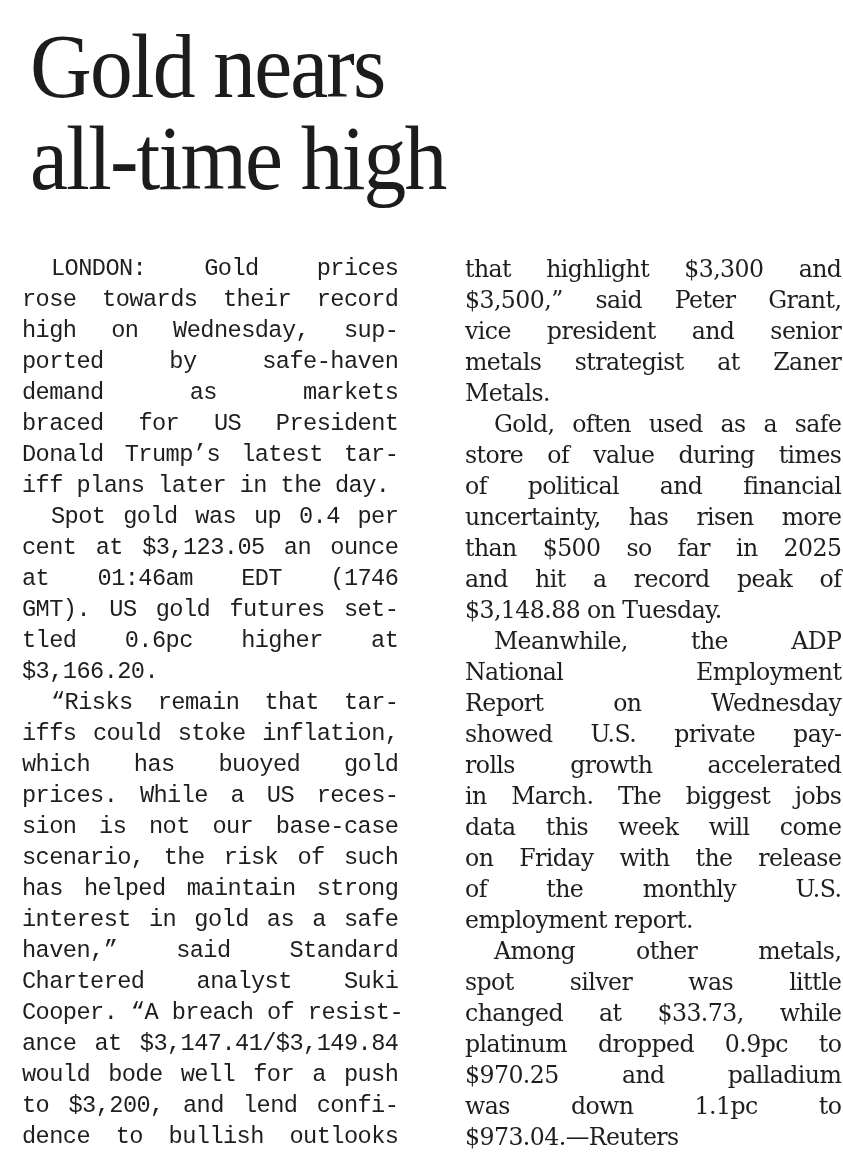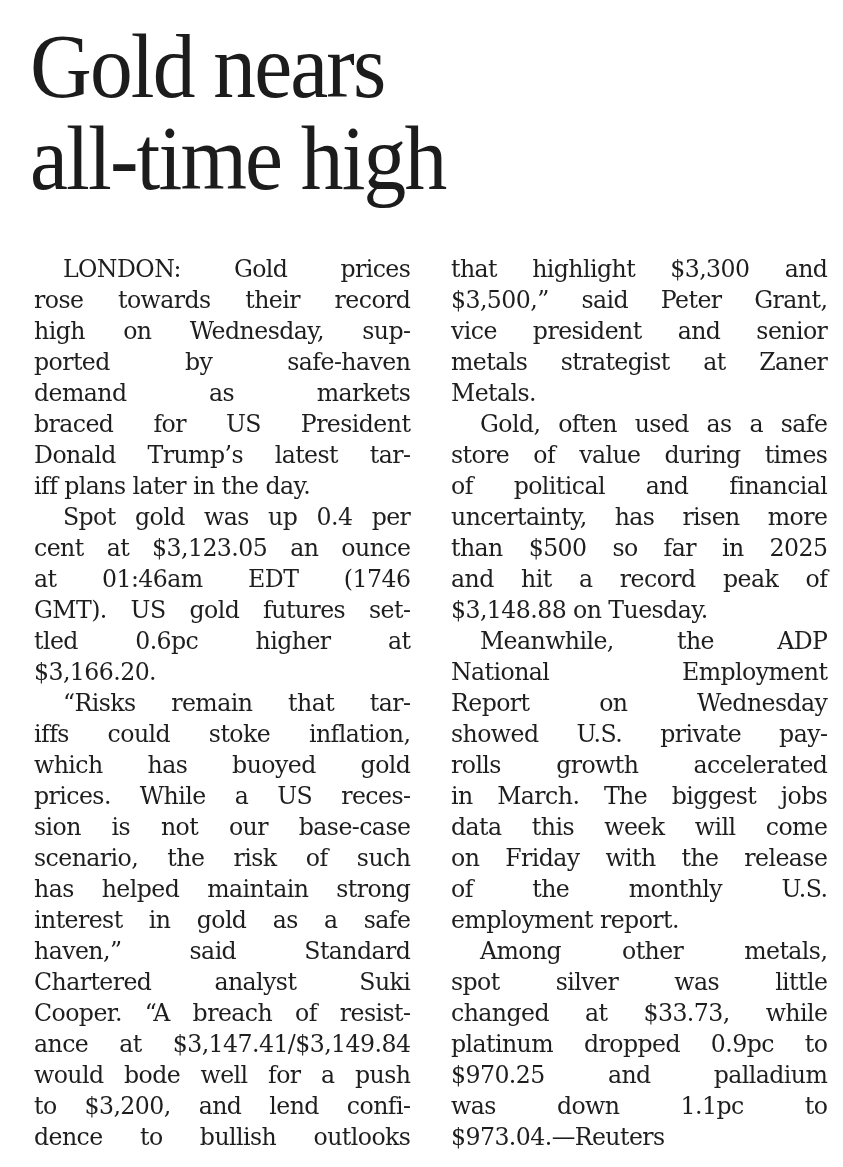--- a/index.html
+++ b/index.html
@@ -31,22 +31,22 @@
     .headline span { display: block; white-space: nowrap; }
     .column {
       position: absolute;
       top: 253px;
       width: 377px;
       font-family: "DejaVu Serif", "Liberation Serif", serif;
       font-size: 24.5px;
       line-height: 31px;
       color: #1e1e1e;
     }
-    .col-left { left: 34px; }
-    .col-right { left: 451px; }
+    .col-left { left: 22px; font-family: Liberation Mono, monospace; }
+    .col-right { left: 465px; }
     .line {
       display: block;
       height: 31px;
       white-space: nowrap;
       text-align: justify;
       text-align-last: justify;
       overflow: visible;
       letter-spacing: -0.6px;
       transform: scaleX(0.965);
       transform-origin: left center;

